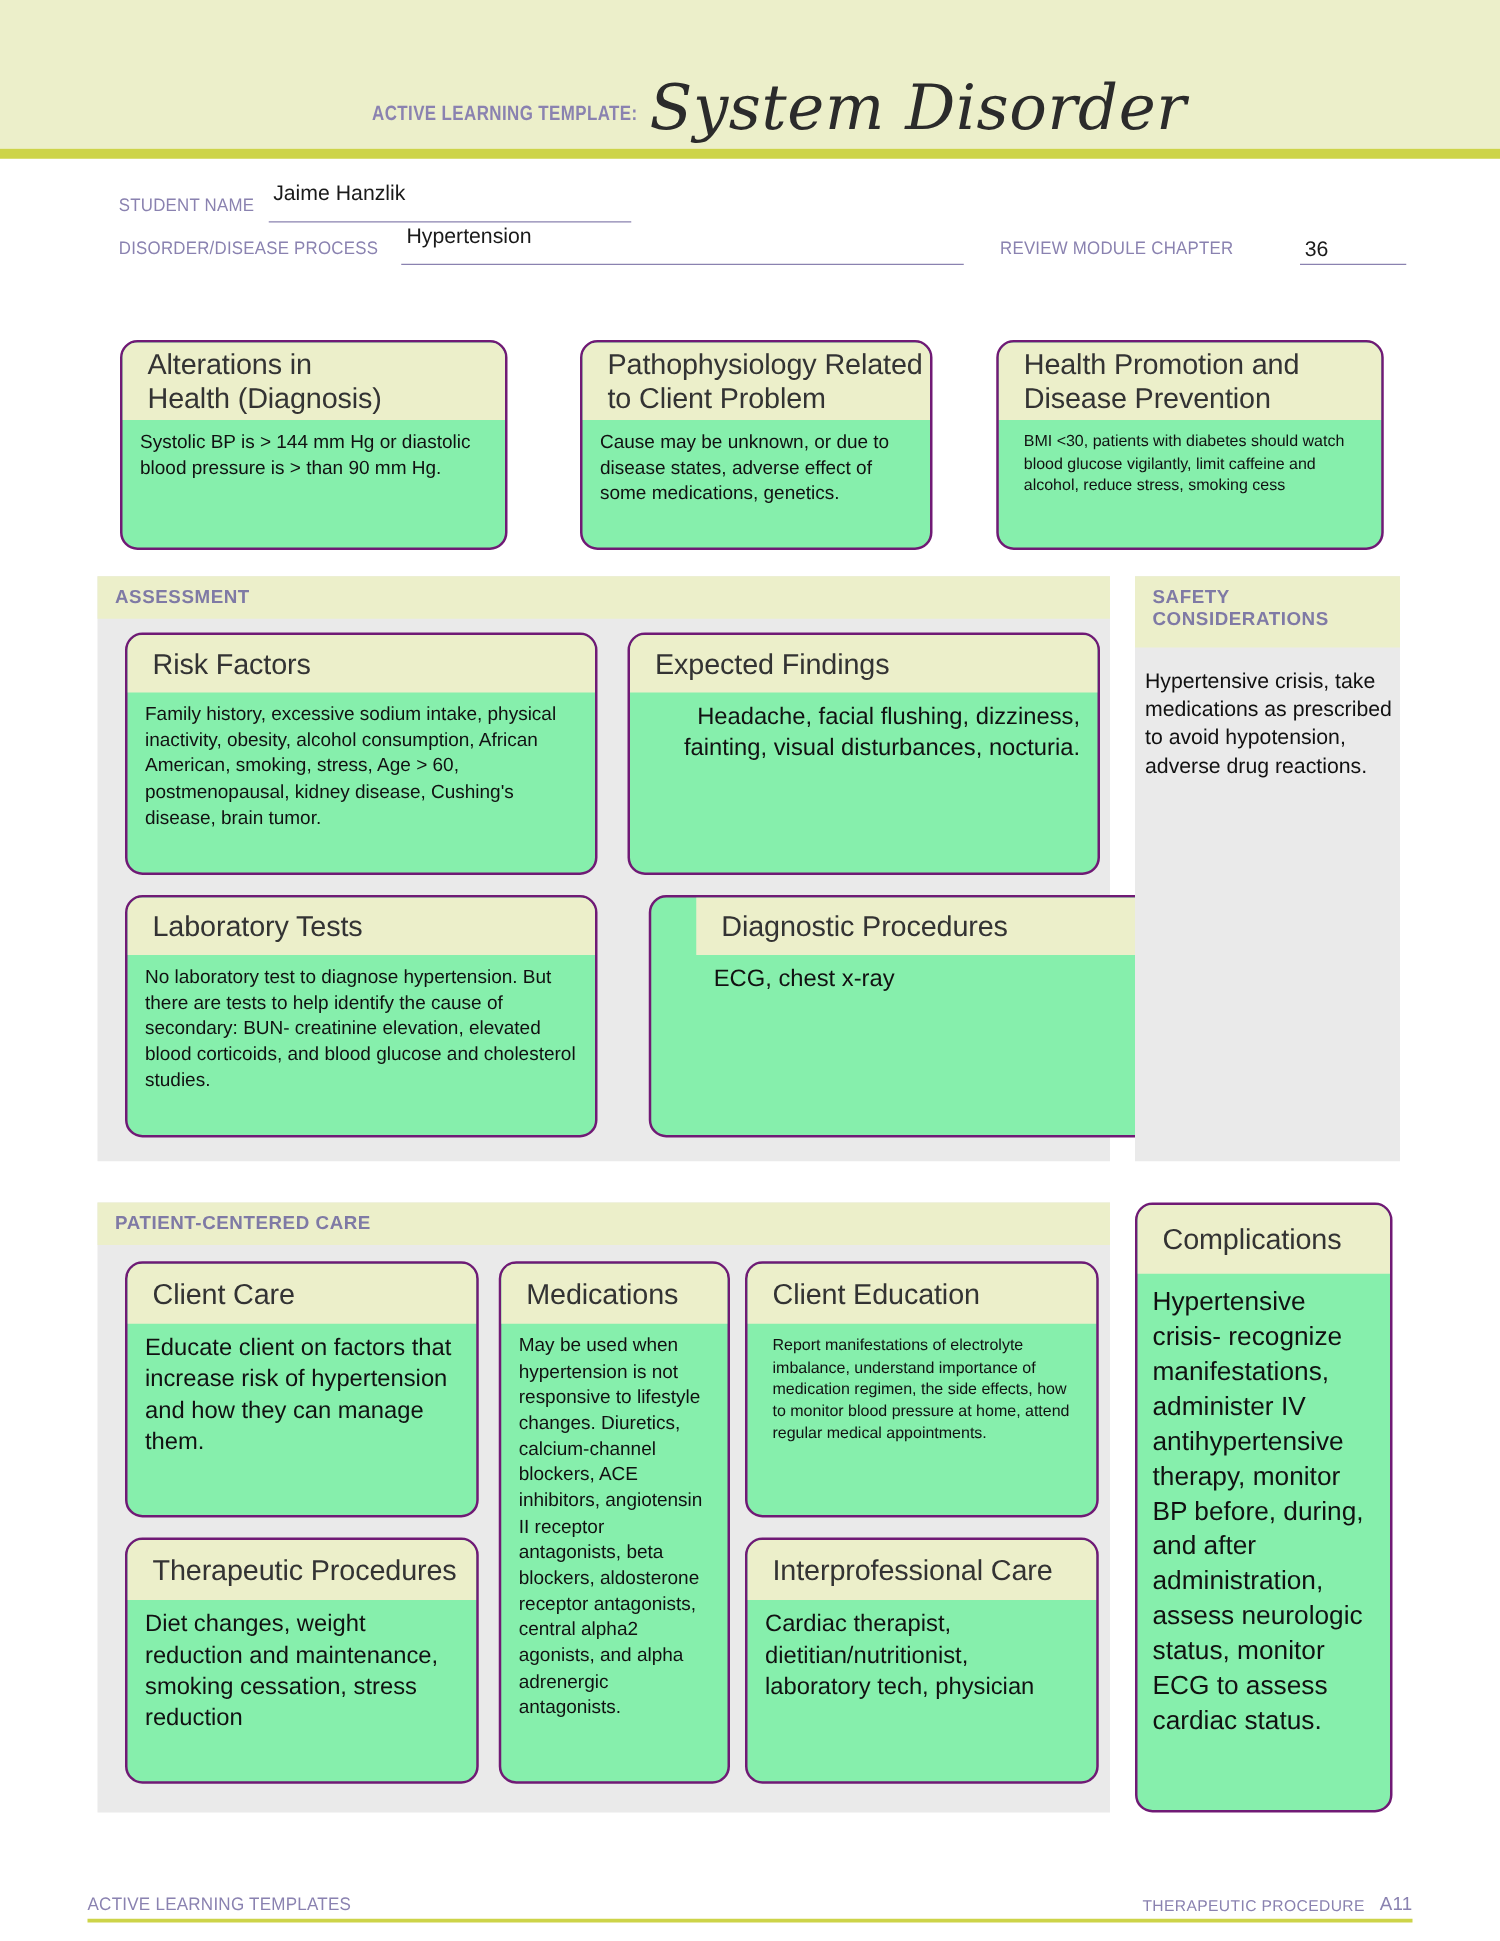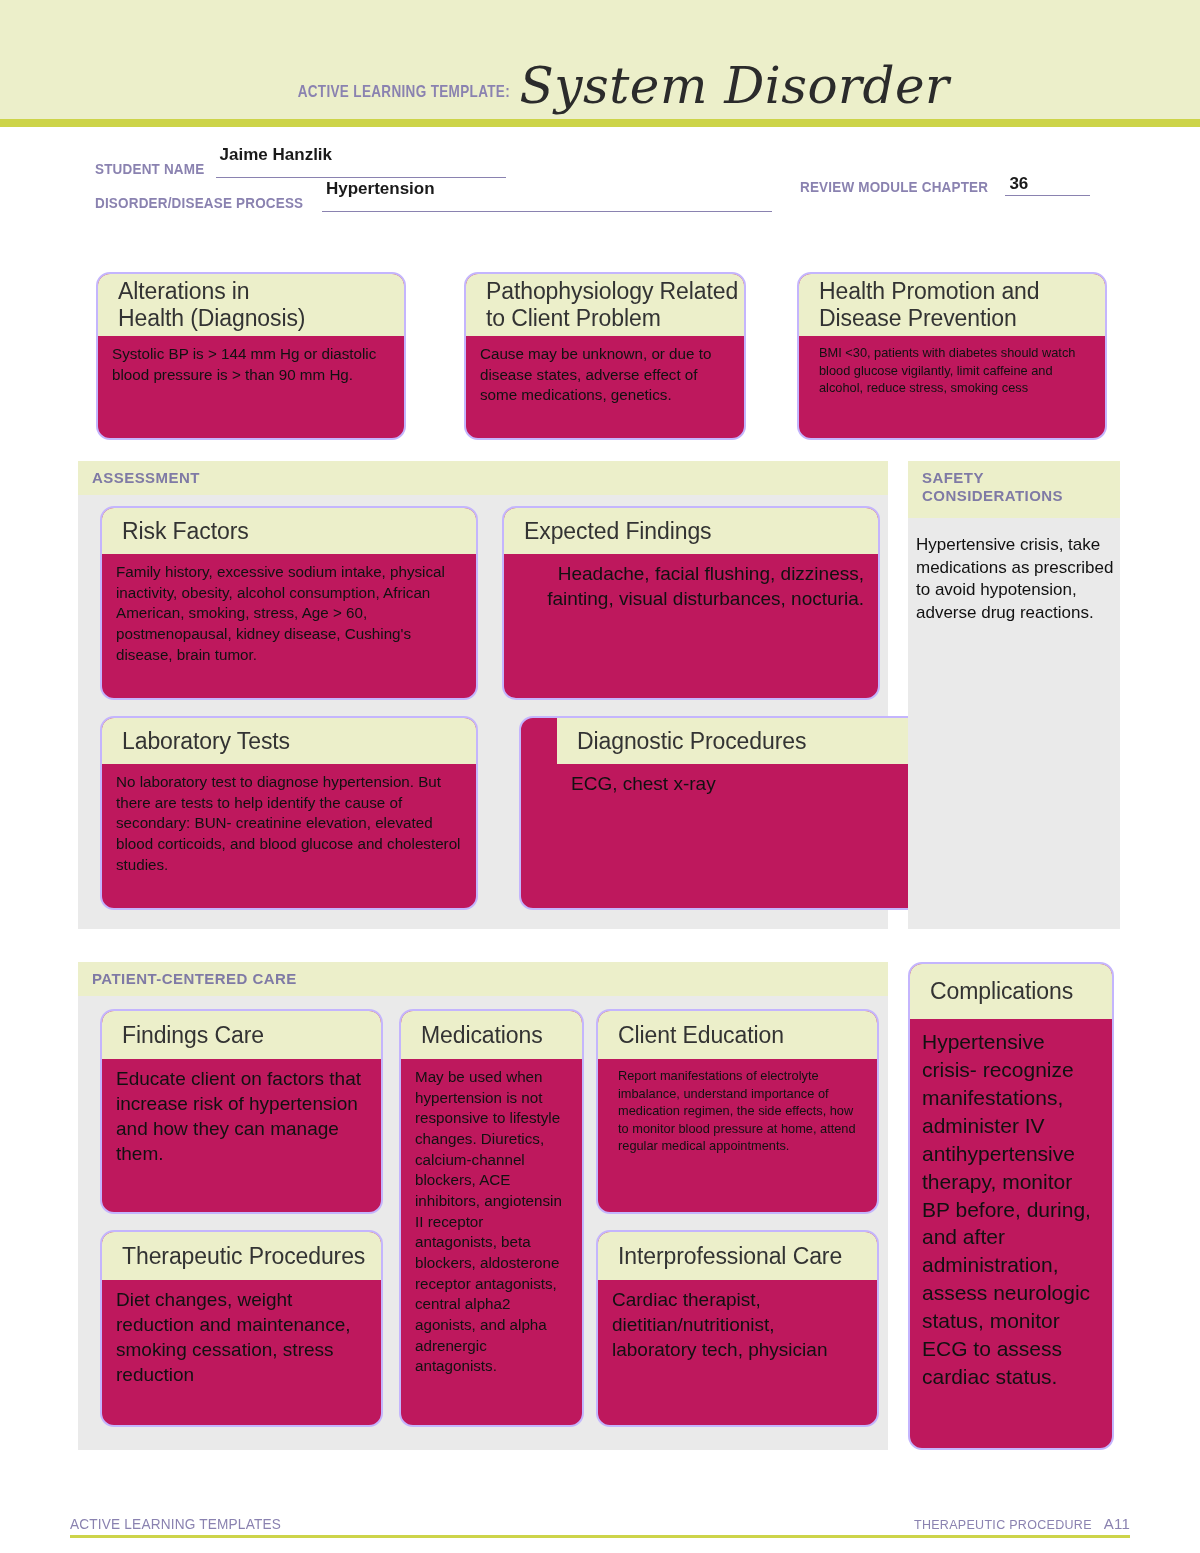--- a/index.html
+++ b/index.html
@@ -61,23 +61,21 @@
     white-space: nowrap;
     line-height: 1;
     margin-bottom: 2px;
     letter-spacing: 0.5px;
   }
 
   
   .meta-row {
     position: absolute;
     display: flex;
-    align-items: flex-end;
-    white-space: nowrap;
-    font-weight: bold;
+    white-space: nowrap;
   }
   .meta-label {
     font-size: 14.5px;
     color: #8a82b0;
     letter-spacing: 0.2px;
     transform: scaleX(0.93);
     transform-origin: left bottom;
     line-height: 1;
     padding-bottom: 2px;
   }
@@ -94,29 +92,29 @@
     bottom: 14px;
     font-size: 17px;
     color: #1a1a1a;
     white-space: nowrap;
     line-height: 1;
   }
   #row-student { left: 95px; top: 158px; }
   #row-student .meta-fill { width: 290px; }
   #row-disorder { left: 95px; top: 192px; }
   #row-disorder .meta-fill { width: 450px; }
-  #row-chapter { left: 800px; top: 176px; }
+  #row-chapter { left: 800px; top: 192px; gap: 36px; }
   #row-chapter .meta-fill { width: 85px; }
   #row-chapter .meta-value { bottom: 3px; font-size: 17px; }
 
   
   .card {
     position: absolute;
-    background: #be185d;
-    border: 2px solid #c4b5fd;
+    background: #86efac;
+    border: 2px solid #701a75;
     border-radius: 14px;
     box-sizing: border-box;
     overflow: hidden;
   }
   .card-head {
     background: #ecefca;
     box-sizing: border-box;
     display: flex;
     align-items: center;
   }
@@ -358,21 +356,21 @@
 </div>
 <div id="safety-text">Hypertensive crisis, take medications as prescribed to avoid hypotension, adverse drug reactions.</div>
 
 <div class="section-panel" id="panel-pcc"></div>
 <div class="section-band" id="band-pcc">
   <div class="section-band-text">PATIENT-CENTERED CARE</div>
 </div>
 
 <div class="card" id="box-nursing">
   <div class="card-head">
-    <div class="card-head-text">Findings Care</div>
+    <div class="card-head-text">Client Care</div>
   </div>
   <div class="card-body medium">Educate client on factors that increase risk of hypertension and how they can manage them.</div>
 </div>
 
 <div class="card" id="box-meds">
   <div class="card-head">
     <div class="card-head-text">Medications</div>
   </div>
   <div class="card-body small">May be used when hypertension is not responsive to lifestyle changes. Diuretics, calcium-channel blockers, ACE inhibitors, angiotensin II receptor antagonists, beta blockers, aldosterone receptor antagonists, central alpha2 agonists, and alpha adrenergic antagonists.</div>
 </div>

